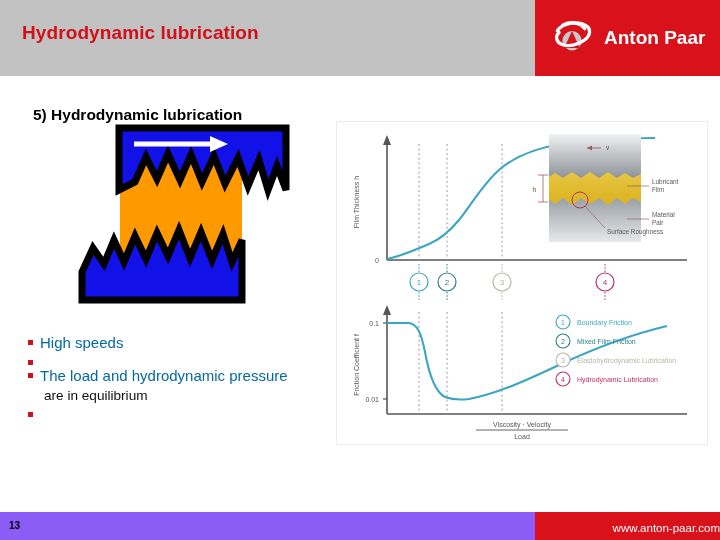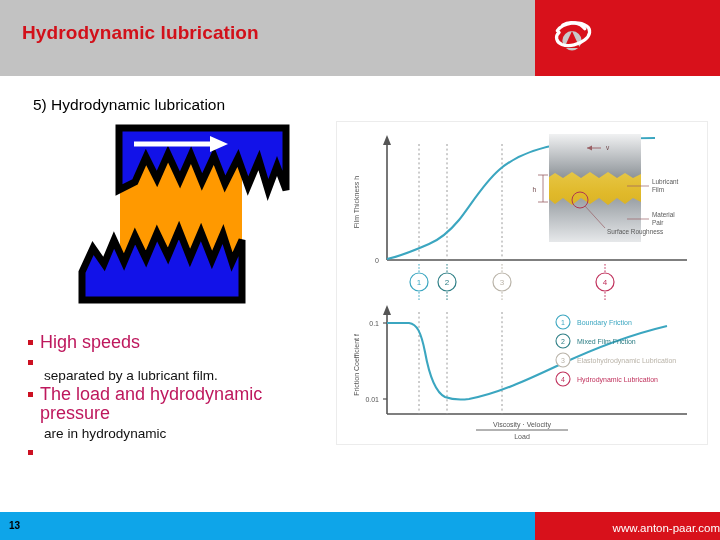--- a/index.html
+++ b/index.html
@@ -49,23 +49,23 @@
     color: #ffffff;
     font-size: 19px;
     font-weight: bold;
     margin-left: 9px;
     white-space: nowrap;
   }
 
   
   #subtitle {
     position: absolute;
-    left: 33px; top: 96px;
+    left: 33px; top: 106px;
     font-size: 15.5px;
-    font-weight: normal;
+    font-weight: bold;
     color: #000000;
     white-space: nowrap;
   }
 
   
   #surface-diagram {
     position: absolute;
     left: 62px; top: 122px;
     width: 250px; height: 185px;
   }
@@ -82,22 +82,22 @@
     margin-bottom: 1px;
   }
   .bullet-mark {
     width: 5px; height: 5px;
     background: #cc1122;
     margin-top: 7px;
     margin-right: 7px;
     flex: 0 0 auto;
   }
   .bullet-text {
-    font-size: 18px;
-    color: #be185d;
+    font-size: 15px;
+    color: #0369a1;
     line-height: 19px;
   }
   .bullet-cont {
     font-size: 13.6px;
     color: #111111;
     line-height: 19px;
     padding-left: 16px;
   }
 
   
@@ -108,21 +108,21 @@
     background: #ffffff;
     box-shadow: 0 0 0 1px #ececec;
   }
   #figure-svg { display: block; }
 
   
   #footer {
     position: absolute;
     left: 0; bottom: 0;
     width: 720px; height: 28px;
-    background: #0ea5e9;
+    background: #8b5cf6;
     margin-top: 18px;
   }
   #page-number {
     position: absolute;
     left: 9px; top: 8px;
     font-size: 10px;
     font-weight: bold;
     color: #000000;
   }
   #footer-url-block {
@@ -146,20 +146,21 @@
 <div id="header">
   <div id="header-title">Hydrodynamic lubrication</div>
 
   <div id="logo-block">
     <svg id="logo-mark" viewBox="0 0 100 100">
       <ellipse cx="50" cy="56" rx="21" ry="21" fill="#c9c9c9"></ellipse>
       <path d="M50 35 L33 72 L67 72 Z" fill="#d8111b"></path>
       <path d="M18 34 C32 16 64 12 82 24 C92 31 90 44 78 54 C66 64 44 70 28 64 C16 59 12 46 22 38" fill="none" stroke="#ffffff" stroke-width="7" stroke-linecap="round"></path>
       <path d="M30 22 C44 12 68 16 78 30" fill="none" stroke="#ffffff" stroke-width="7" stroke-linecap="round"></path>
     </svg>
+    <div id="logo-text">Anton Paar</div>
   </div>
 </div>
 
 <div id="subtitle">5) Hydrodynamic lubrication</div>
 
 <svg id="surface-diagram" viewBox="0 0 250 185">
 
   <rect x="58" y="38" width="122" height="112" fill="#ff9900"></rect>
 
   <path d="M57 6 L224 6 L224 68 L215 44 L206 68 L197 38 L186 64 L176 36 L163 62
@@ -179,29 +180,28 @@
 
   <div class="bullet-row">
     <div class="bullet-mark"></div>
     <div class="bullet-text">High speeds</div>
   </div>
 
   <div>
     <div class="bullet-row">
       <div class="bullet-mark"></div>
     </div>
-    <div class="bullet-cont">separated by a lubricant film.</div>
   </div>
 
   <div>
     <div class="bullet-row">
       <div class="bullet-mark"></div>
       <div class="bullet-text">The load and hydrodynamic pressure</div>
     </div>
-    <div class="bullet-cont">are in hydrodynamic</div>
+    <div class="bullet-cont">are in equilibrium</div>
   </div>
 
   <div class="bullet-row">
     <div class="bullet-mark"></div>
   </div>
 
 </div>
 
 <div id="figure-panel">
   <svg id="figure-svg" width="370" height="322" viewBox="0 0 370 322">

